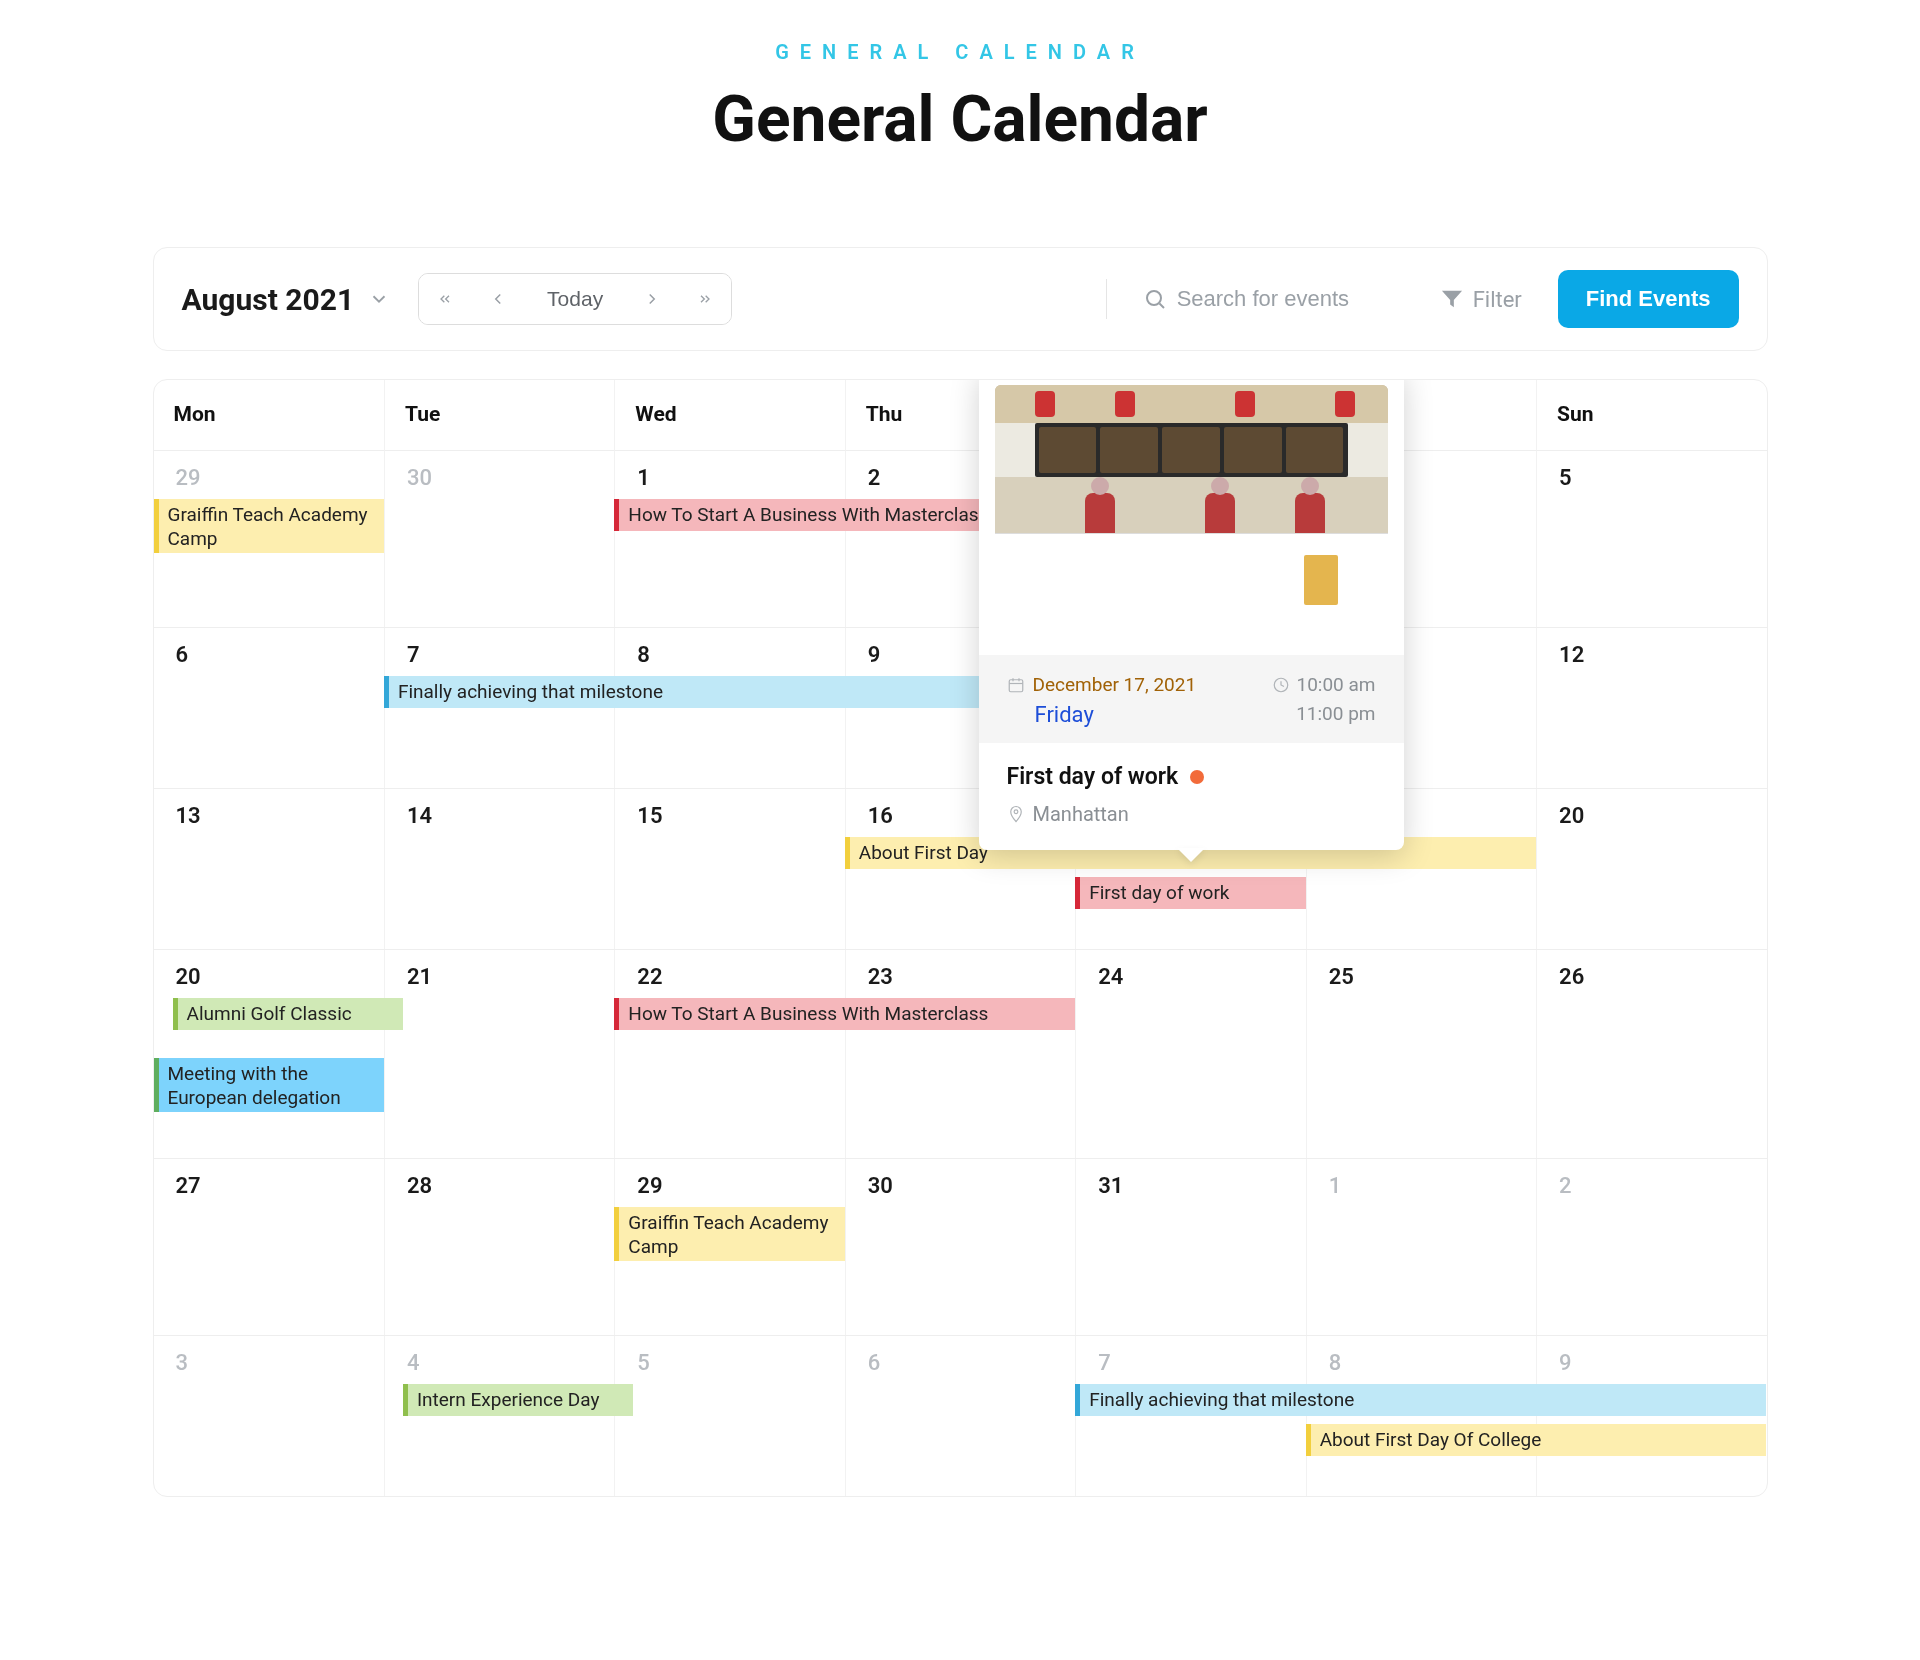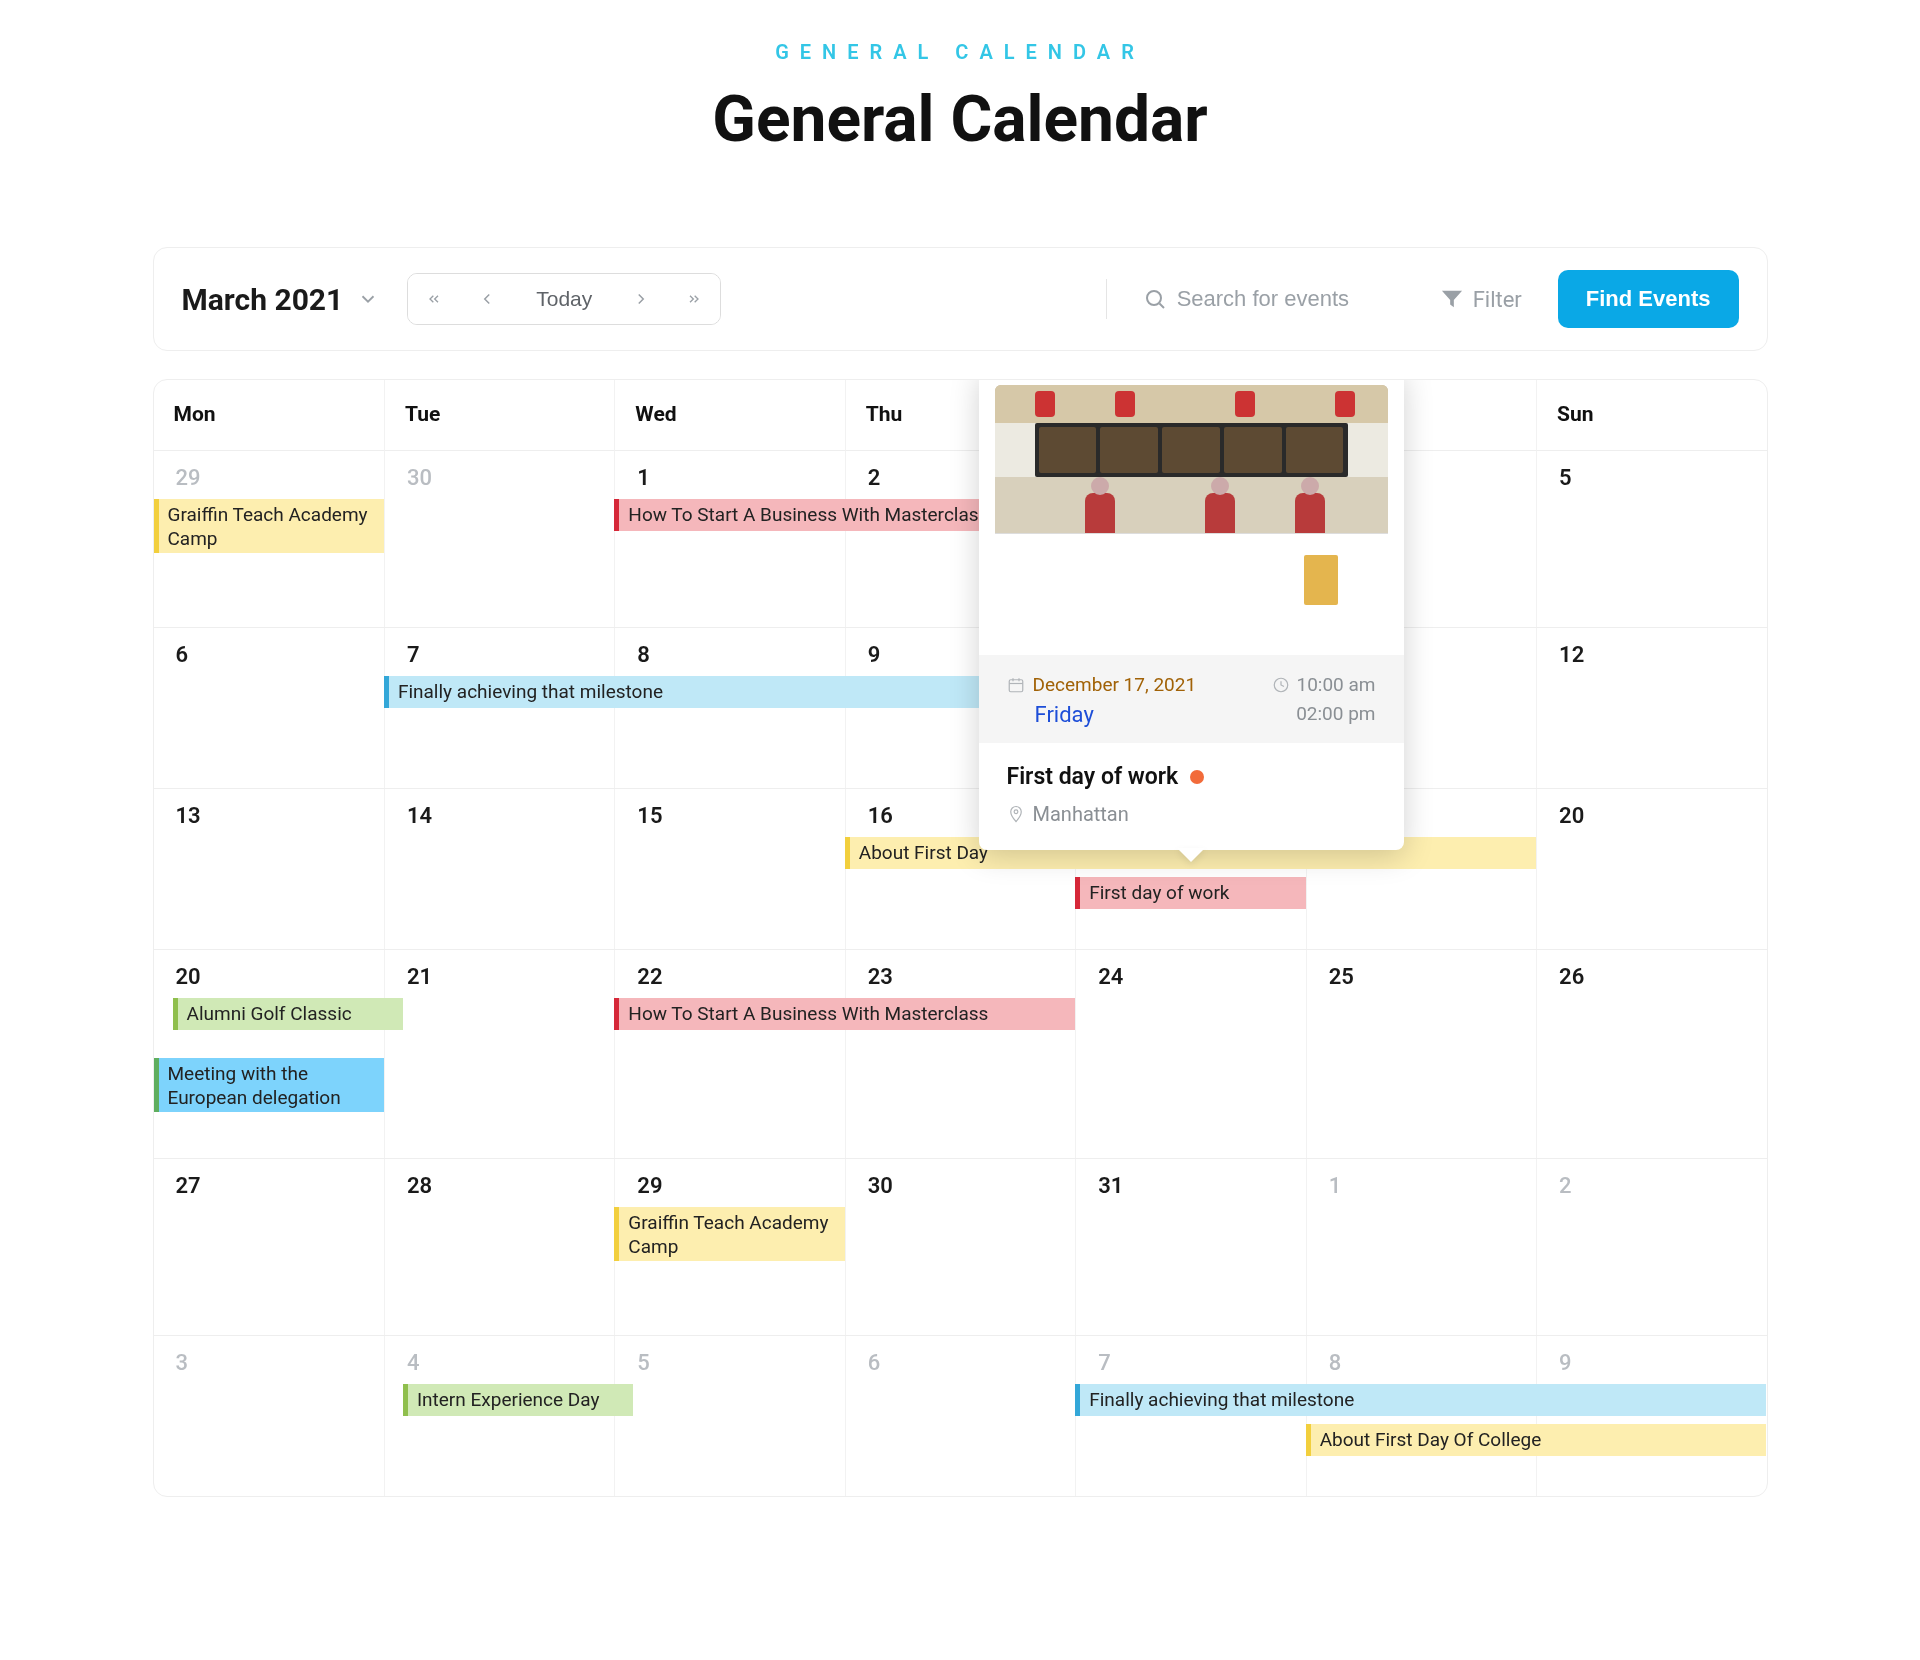--- a/index.html
+++ b/index.html
@@ -267,21 +267,21 @@
 <body>
 
 <div class="page">
   <div class="eyebrow">GENERAL CALENDAR</div>
   <h1 class="page-title">General Calendar</h1>
 
   <div class="container">
 
     <div class="toolbar">
       <div class="current-month">
-        <span>March 2021</span>
+        <span>August 2021</span>
         <svg class="chev-down" viewBox="0 0 24 24">
             <polyline points="6 9 12 15 18 9"></polyline>
           </svg>
       </div>
 
       <div class="nav-group">
         <button class="nav-btn dbl">
           <svg viewBox="0 0 24 24">
               <polyline points="11 17 6 12 11 7"></polyline>
               <polyline points="18 17 13 12 18 7"></polyline>
@@ -534,21 +534,21 @@
             <div class="dow">Friday</div>
           </div>
           <div class="right">
             <div class="timeline">
               <svg viewBox="0 0 24 24">
                   <circle cx="12" cy="12" r="9"></circle>
                   <polyline points="12 7 12 12 16 14"></polyline>
                 </svg>
               <span>10:00 am</span>
             </div>
-            <div>02:00 pm</div>
+            <div>11:00 pm</div>
           </div>
         </div>
         <div class="pop-body">
           <div class="pop-title-row">
             <span class="pop-title">First day of work</span>
             <span class="dotmark"></span>
           </div>
           <div class="pop-loc">
             <svg viewBox="0 0 24 24">
                 <path d="M12 22s7-7.5 7-13a7 7 0 10-14 0c0 5.5 7 13 7 13z"></path>

